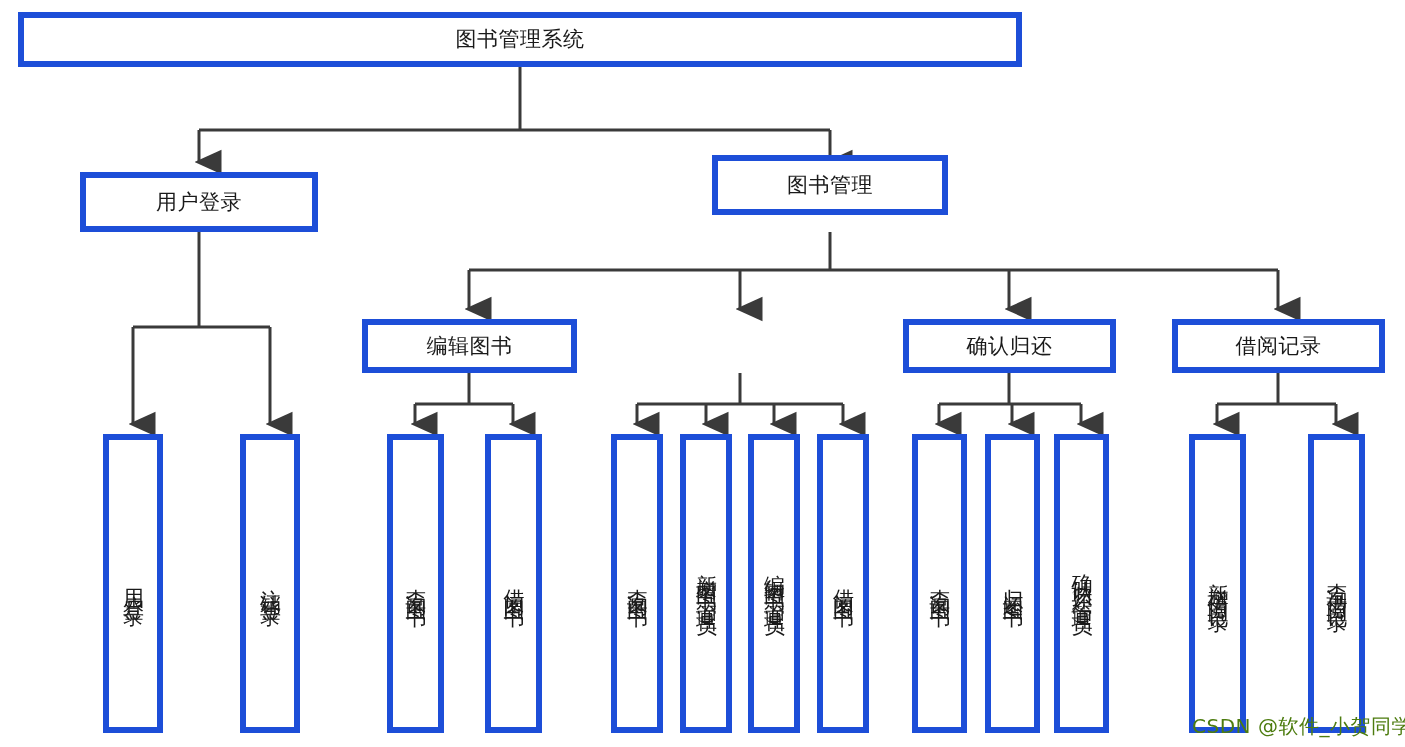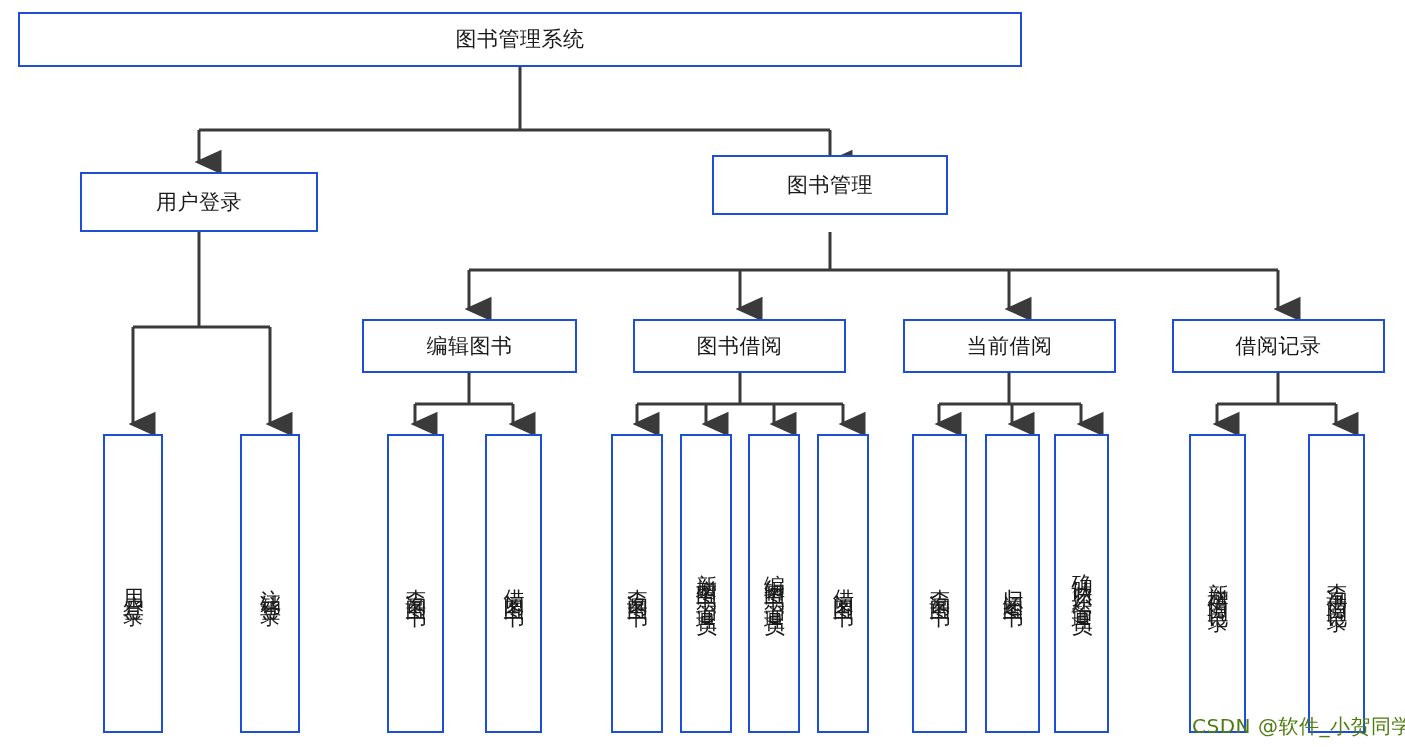--- a/index.html
+++ b/index.html
@@ -24,21 +24,21 @@
     left: 0;
     top: 0;
     width: 1405px;
     height: 747px;
     pointer-events: none;
   }
   .node {
     position: absolute;
     box-sizing: border-box;
     background: #ffffff;
-    border: 2px solid #1d4ed8;
+    border: 6px solid #1d4ed8;
     display: flex;
     align-items: center;
     justify-content: center;
     color: #1a1a1a;
   }
   .node-label {
     display: block;
     text-align: center;
     line-height: 1.18;
     white-space: nowrap;
@@ -132,25 +132,22 @@
   <div class="node horizontal" style="left:80px; top:172px; width:238px; height:60px;">
     <span class="node-label">用户登录</span>
   </div>
   <div class="node horizontal" style="left:712px; top:155px; width:236px; height:60px;">
     <span class="node-label">图书管理</span>
   </div>
 
   <div class="node horizontal" style="left:362px; top:319px; width:215px; height:54px;">
     <span class="node-label">编辑图书</span>
   </div>
-  <div class="node horizontal" style="left:633px; top:319px; width:213px; height:54px;">
-    <span class="node-label">图书借阅</span>
-  </div>
   <div class="node horizontal" style="left:903px; top:319px; width:213px; height:54px;">
-    <span class="node-label">当前借阅</span>
+    <span class="node-label">确认归还</span>
   </div>
   <div class="node horizontal" style="left:1172px; top:319px; width:213px; height:54px;">
     <span class="node-label">借阅记录</span>
   </div>
 
   <div class="node vertical" style="left:103px; top:434px; width:60px; height:299px;">
     <span class="node-label">用户登录</span>
   </div>
   <div class="node vertical" style="left:240px; top:434px; width:60px; height:299px;">
     <span class="node-label">注销登录</span>

